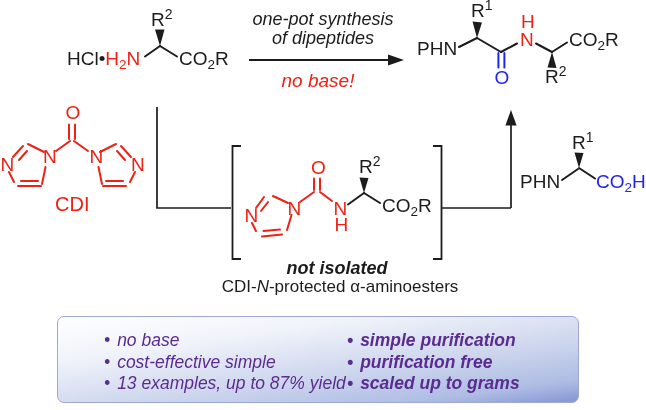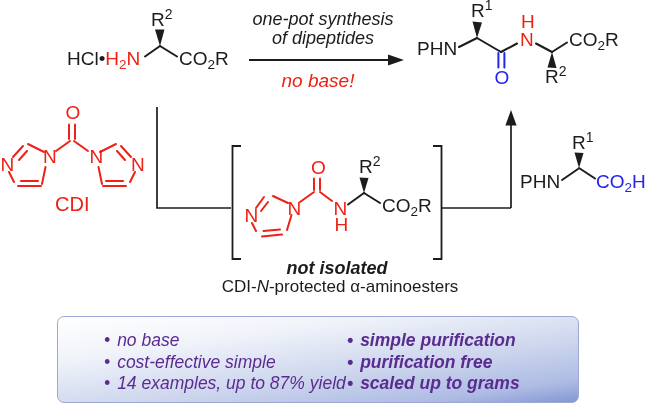--- a/index.html
+++ b/index.html
@@ -167,20 +167,20 @@
     <polygon points="579,168 574.5,152.5 583.5,153" fill="#1c1c1c"></polygon>
     <text x="572" y="149" class="atom"><tspan>R</tspan><tspan font-size="14" dy="-7">1</tspan></text>
     <text x="596" y="188" class="atom-blue"><tspan>CO</tspan><tspan font-size="13.5" dy="4">2</tspan><tspan dy="-4">H</tspan></text>
   </g>
 </svg>
 
 <div class="highlight-box">
   <div class="hl-col left">
     <div class="hl-item"><span class="bullet">•</span><span>no base</span></div>
     <div class="hl-item"><span class="bullet">•</span><span>cost-effective simple</span></div>
-    <div class="hl-item"><span class="bullet">•</span><span>14 examples, up to 87% yield</span></div>
+    <div class="hl-item"><span class="bullet">•</span><span>13 examples, up to 87% yield</span></div>
   </div>
   <div class="hl-col right">
     <div class="hl-item"><span class="bullet">•</span><span>simple purification</span></div>
     <div class="hl-item"><span class="bullet">•</span><span>purification free</span></div>
     <div class="hl-item"><span class="bullet">•</span><span>scaled up to grams</span></div>
   </div>
 </div>
 
 </body></html>

